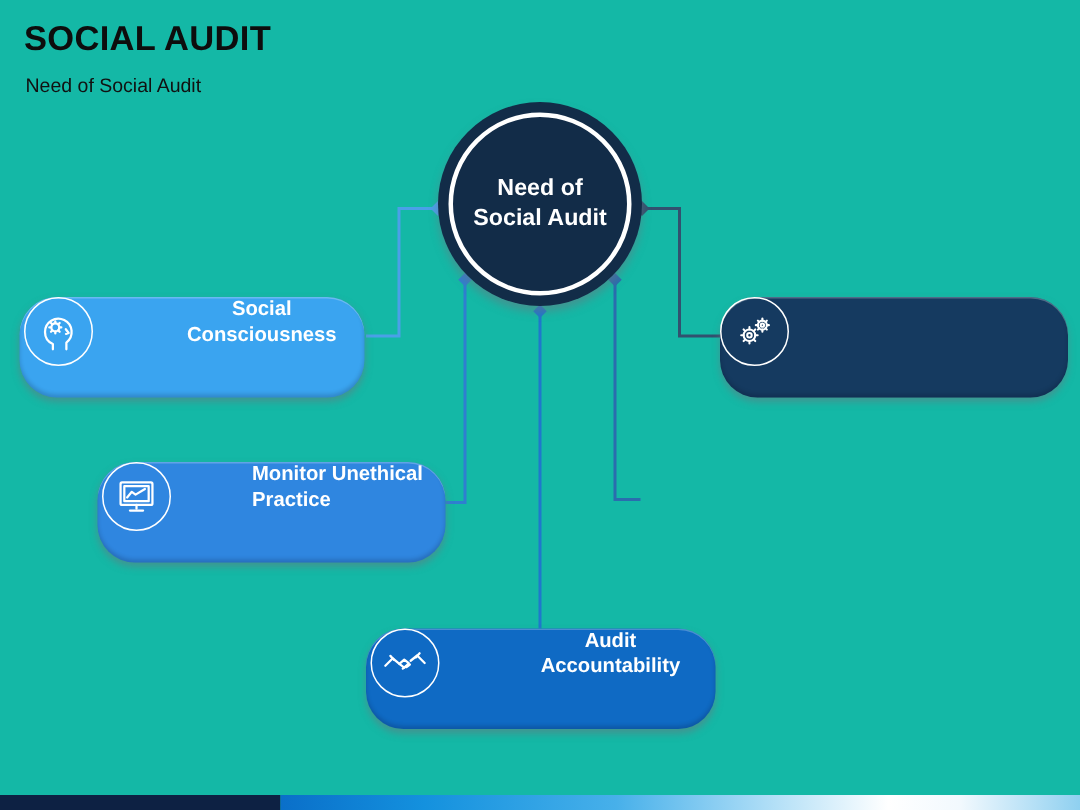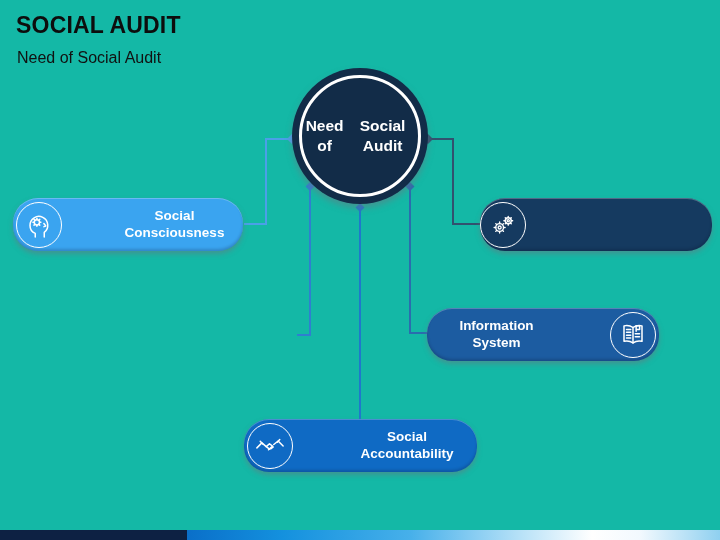--- a/index.html
+++ b/index.html
@@ -1,30 +1,30 @@
 <!DOCTYPE html>
 <html><head>
 <meta charset="utf-8">
 <style>
   html,body{margin:0;padding:0;}
   body{font-family:"Liberation Sans", sans-serif;}
   .slide{position:relative;width:720px;height:540px;background:#14b8a6;overflow:hidden;}
 
   .title{position:absolute;left:16px;top:12px;font-size:23px;font-weight:bold;color:#0d0d0d;letter-spacing:.2px;}
-  .subtitle{position:absolute;left:17px;top:49px;font-size:16px;color:#111;text-align:center;}
+  .subtitle{position:absolute;left:17px;top:49px;font-size:13px;color:#111;text-align:center;}
 
   .connector-layer{position:absolute;left:0;top:0;z-index:1;}
 
   .center-circle{position:absolute;left:292px;top:68px;width:136px;height:136px;border-radius:50%;
     background:#122c48;z-index:3;box-shadow:0 4px 6px rgba(110,115,125,.5);}
   .center-circle .inner{position:absolute;inset:7px;border:3px solid #fff;border-radius:50%;background:#122c48;
-    display:flex;flex-direction:row;align-items:center;justify-content:center;color:#fff;font-weight:bold;
+    display:flex;flex-direction:column;align-items:center;justify-content:center;color:#fff;font-weight:bold;
     font-size:15.5px;line-height:1.3;text-align:center;}
 
-  .pill{position:absolute;height:53px;border-radius:25px;display:flex;align-items:center;z-index:2;
+  .pill{position:absolute;height:67px;border-radius:25px;display:flex;align-items:flex-start;z-index:2;
     box-shadow:0 3px 5px rgba(110,115,125,.5), inset 0 1px 0 rgba(255,255,255,.25), inset 0 -2px 3px rgba(0,0,20,.18);
     color:#fff;gap:44px;}
   .pill .icon-circle{width:44px;height:44px;border:1.5px solid #fff;border-radius:50%;flex:0 0 auto;
     display:flex;align-items:center;justify-content:center;}
   .pill .icon-circle.left{margin-left:3px;}
   .pill .icon-circle.right{margin-right:3px;}
   .pill .label{flex:1;font-weight:bold;font-size:13.5px;text-align:center;line-height:1.25;padding:0 8px;}
   .pill .label.wrap{text-align:left;padding-left:10px;max-width:130px;}
 
   .pill-sc{left:13px;top:198px;width:230px;background:#3aa4f0;}
@@ -96,52 +96,48 @@
           <line x1="8" y1="7.5" x2="8.7" y2="8.2"></line>
           <line x1="11.9" y1="11.4" x2="12.6" y2="12.1"></line>
           <line x1="8" y1="12.1" x2="8.7" y2="11.4"></line>
           <line x1="11.9" y1="8.2" x2="12.6" y2="7.5"></line>
         </g>
       </svg>
     </span>
     <span class="label">Social Consciousness</span>
   </div>
 
+  <div class="pill pill-mup">
+    <span class="icon-circle left">
+      <svg class="icon-svg" width="30" height="30" viewBox="0 0 24 24" fill="none" stroke="#fff" stroke-width="1.2" stroke-linecap="round" stroke-linejoin="round">
+        <rect x="3.5" y="4.5" width="17" height="12" rx="0.8"></rect>
+        <rect x="5.5" y="6.5" width="13" height="8"></rect>
+        <polyline points="7,12.5 9.5,9.5 11.5,11 16.5,8"></polyline>
+        <line x1="12" y1="16.5" x2="12" y2="18.5"></line>
+        <line x1="8.5" y1="19.5" x2="15.5" y2="19.5"></line>
+      </svg>
+    </span>
+    <span class="label wrap">Monitor Unethical Practice</span>
+  </div>
 
   <div class="pill pill-sa">
     <span class="icon-circle left">
       <svg class="icon-svg" width="30" height="30" viewBox="0 0 24 24" fill="none" stroke="#fff" stroke-width="1.2" stroke-linecap="round" stroke-linejoin="round">
         <polyline points="1.5,13.5 5.5,9.5 9,12.5"></polyline>
         <polyline points="22.5,12 18.5,8 15,10.8"></polyline>
         <path d="M9,12.5 l2.6,-2.3 2.4,1.9 -2.4,2.4 Z"></path>
         <line x1="12.8" y1="14.2" x2="14.6" y2="12.8"></line>
         <line x1="10.8" y1="15" x2="12.4" y2="13.8"></line>
         <line x1="4.2" y1="8.2" x2="6.2" y2="10.4"></line>
         <line x1="19.8" y1="6.8" x2="17.8" y2="9"></line>
       </svg>
     </span>
-    <span class="label">Social Accountability</span>
+    <span class="label">Audit Accountability</span>
   </div>
 
-  <div class="pill pill-is">
-    <span class="label">Information System</span>
-    <span class="icon-circle right">
-      <svg class="icon-svg" width="30" height="30" viewBox="0 0 24 24" fill="none" stroke="#fff" stroke-width="1.2" stroke-linecap="round" stroke-linejoin="round">
-        <path d="M12,6 C10,4.6 7.2,4.2 4.8,4.7 V17 C7.2,16.5 10,16.9 12,18.3 C14,16.9 16.8,16.5 19.2,17 V4.7 C16.8,4.2 14,4.6 12,6 Z"></path>
-        <line x1="12" y1="6" x2="12" y2="18.3"></line>
-        <line x1="6.8" y1="7.5" x2="10.2" y2="7.5"></line>
-        <line x1="6.8" y1="9.8" x2="10.2" y2="9.8"></line>
-        <line x1="6.8" y1="12.1" x2="10.2" y2="12.1"></line>
-        <line x1="6.8" y1="14.4" x2="10.2" y2="14.4"></line>
-        <path d="M14.5,7.5 h2.8 v-3 h-2.8 v4.5"></path>
-        <line x1="13.8" y1="11" x2="17.2" y2="11"></line>
-        <line x1="13.8" y1="13.3" x2="17.2" y2="13.3"></line>
-      </svg>
-    </span>
-  </div>
 
   <div class="pill pill-ep">
     <span class="icon-circle right">
       <svg class="icon-svg" width="30" height="30" viewBox="0 0 24 24" fill="none" stroke="#fff" stroke-width="1.1" stroke-linecap="round">
         <circle cx="9.3" cy="14" r="3.1"></circle>
         <circle cx="9.3" cy="14" r="1.2"></circle>
         <g>
           <line x1="9.3" y1="9.6" x2="9.3" y2="10.9"></line>
           <line x1="9.3" y1="17.1" x2="9.3" y2="18.4"></line>
           <line x1="4.9" y1="14" x2="6.2" y2="14"></line>

